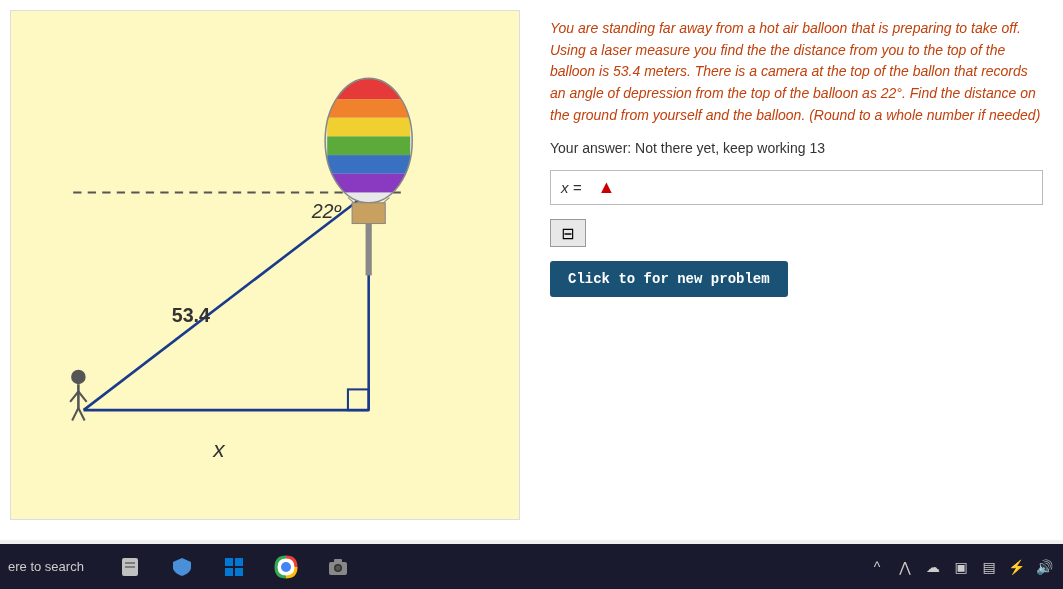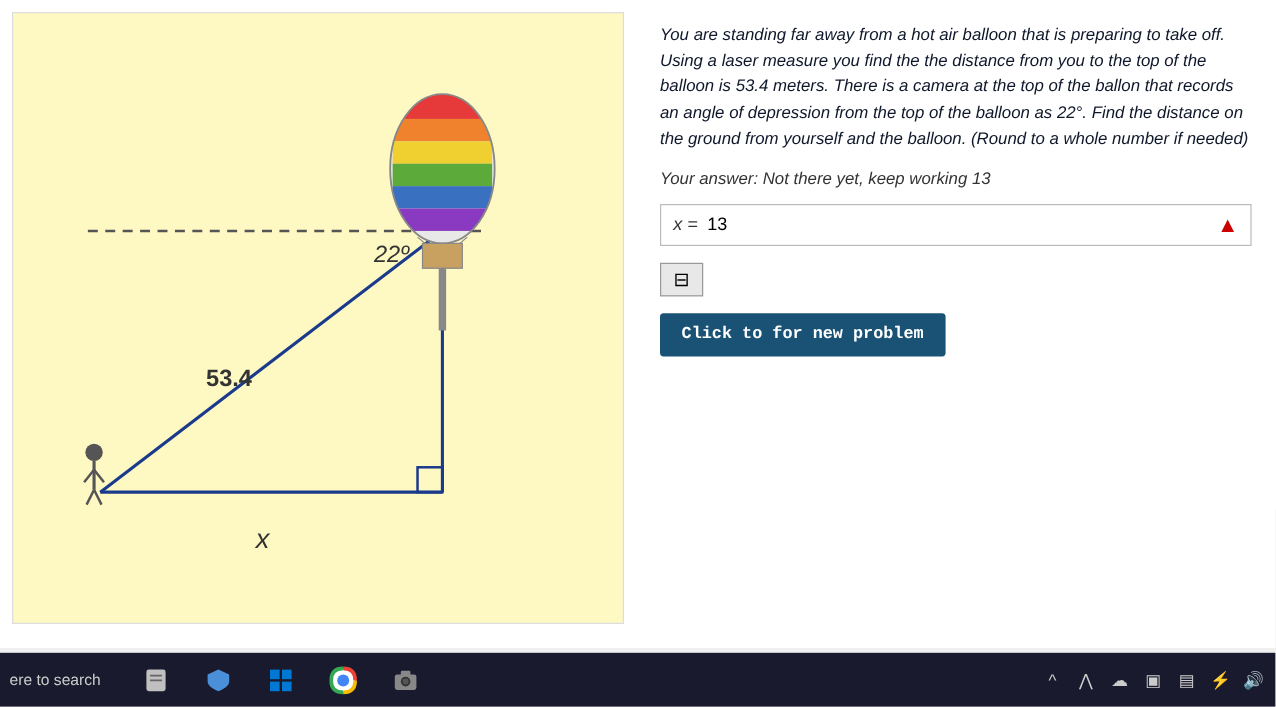--- a/index.html
+++ b/index.html
@@ -35,28 +35,27 @@
       flex: 1;
       padding: 18px 20px;
       display: flex;
       flex-direction: column;
       gap: 14px;
     }
 
     .problem-text {
       font-size: 14px;
       line-height: 1.55;
-      color: #0f172a;
+      color: #c2410c;
       font-style: italic;
     }
 
     .your-answer {
       font-size: 14px;
       color: #333;
-      font-style: italic;
     }
 
     .answer-row {
       display: flex;
       align-items: center;
       border: 1px solid #bbb;
       padding: 6px 10px;
       background: #fff;
       position: relative;
     }
@@ -239,21 +238,20 @@
     </svg>
   </div>
 
   <div class="problem-panel">
     <p class="problem-text">You are standing far away from a hot air balloon that is preparing to take off. Using a laser measure you find the the distance from you to the top of the balloon is 53.4 meters. There is a camera at the top of the ballon that records an angle of depression from the top of the balloon as 22°. Find the distance on the ground from yourself and the balloon. (Round to a whole number if needed)</p>
 
     <p class="your-answer">Your answer: Not there yet, keep working 13</p>
 
     <div class="answer-row">
       <span class="answer-label">x =</span>
-      <input class="answer-input" type="text" value="13" style="">
       <span class="warning-icon">▲</span>
     </div>
 
     <div>
       <button class="calculator-btn">
         <span class="calculator-icon">⊟</span>
       </button>
     </div>
 
     <button class="new-problem-btn">Click to for new problem</button>

